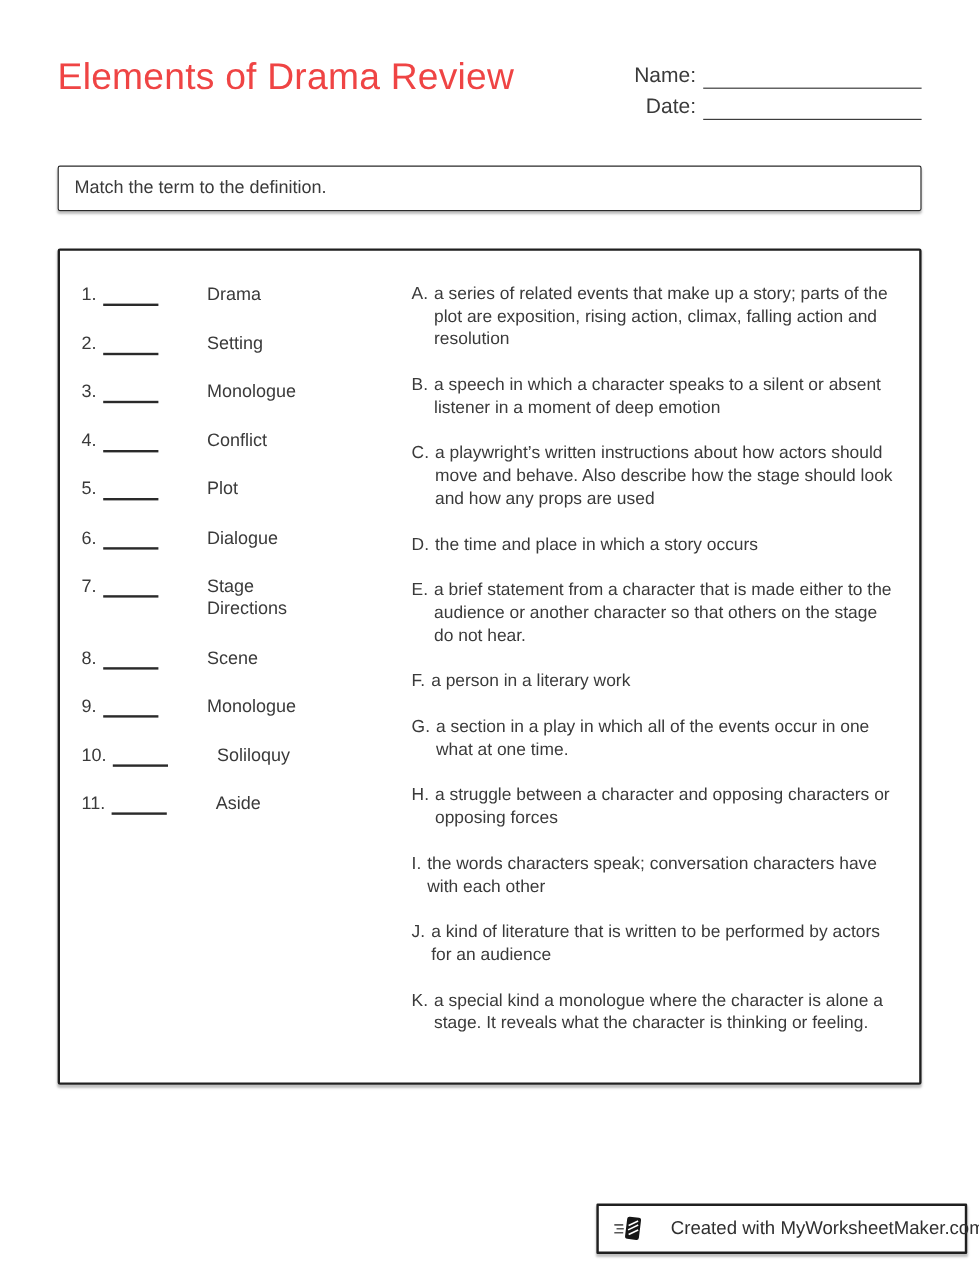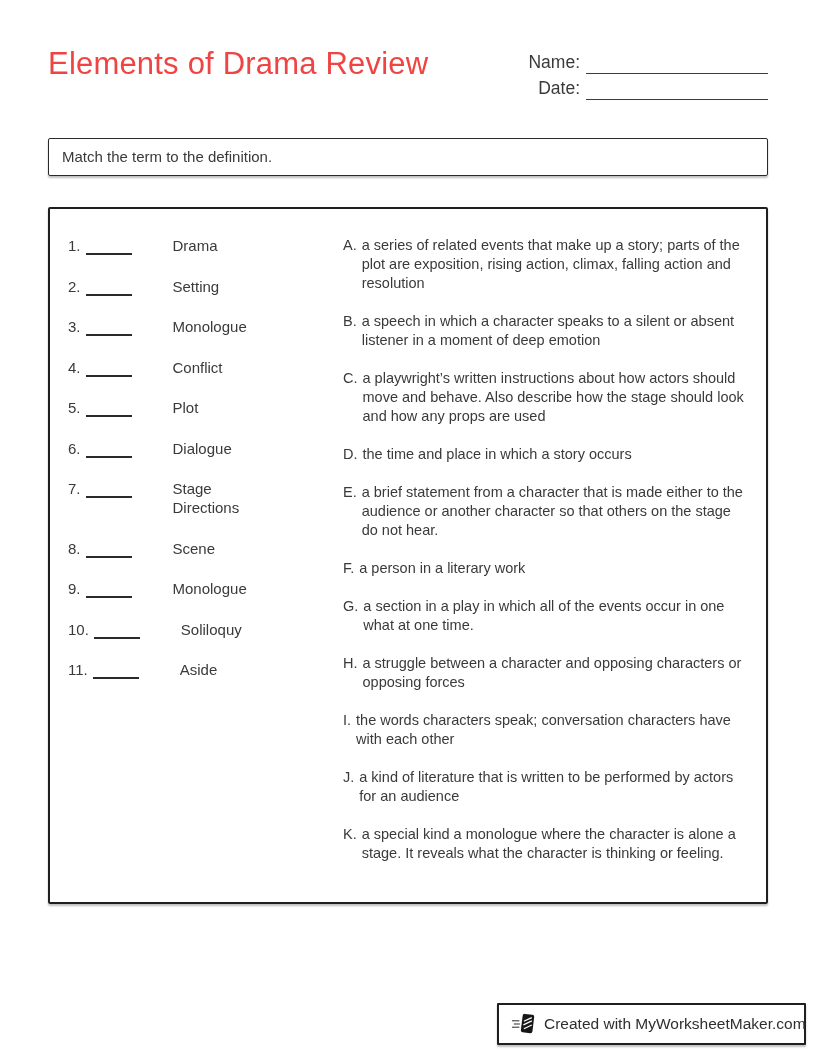--- a/index.html
+++ b/index.html
@@ -92,21 +92,21 @@
   .footer-box {
     position: absolute;
     right: 10px; top: 1003px;
     width: 309px; height: 42px;
     border: 2px solid #1f1f1f;
     border-radius: 1px;
     box-shadow: 0 2px 2px rgba(0,0,0,0.25);
     background: #ffffff;
     display: flex; align-items: center;
     padding: 0 12px;
-    gap: 7px;
+    gap: 22px;
   }
   .footer-credit { font-size: 15.5px; color: #2f2f2f; white-space: nowrap; }
   .logo { flex: 0 0 auto; display: block; }
 </style>
 </head>
 <body>
 
 <div class="page">
 
   <div class="header">

